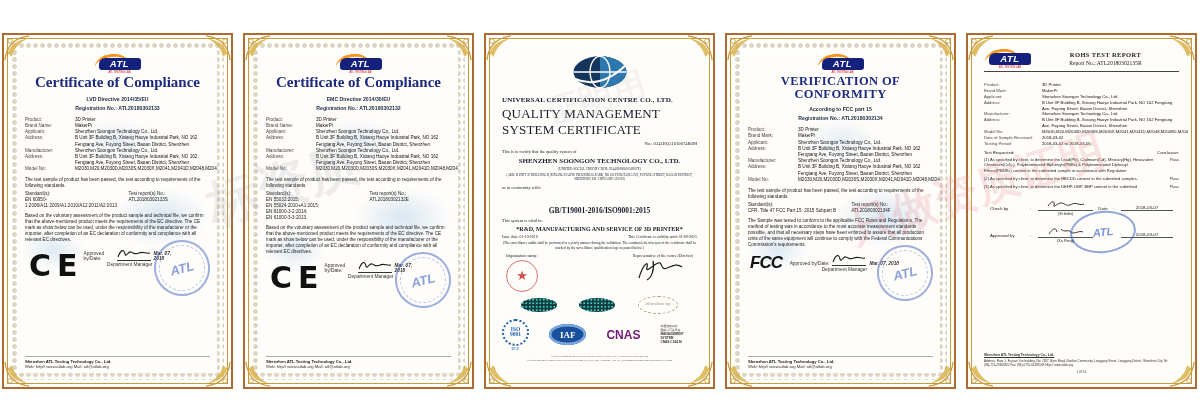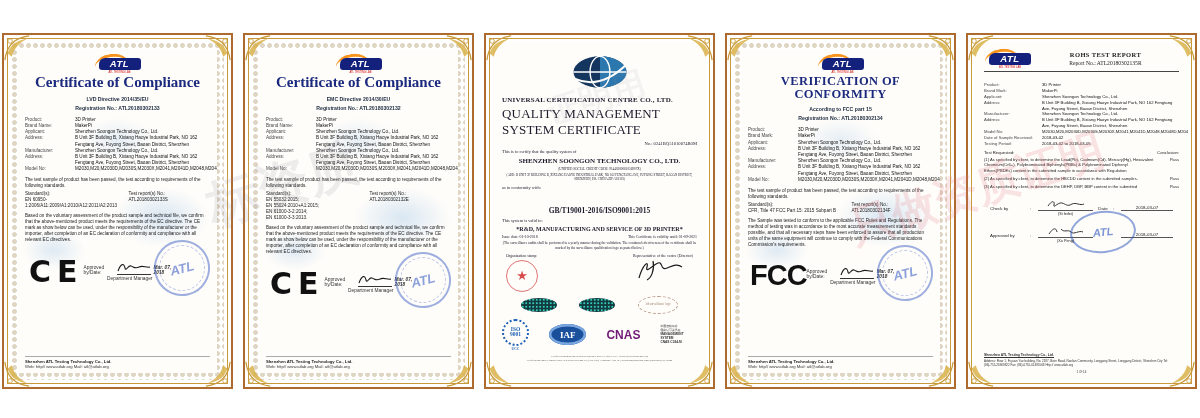--- a/index.html
+++ b/index.html
@@ -44,24 +44,24 @@
   .fields{margin-top:6px;font-size:4.6px;line-height:1.35;color:#111;}
   .frow{display:flex;}
   .flabel{width:50px;flex:none;color:#444;}
   .fvalue{flex:1;}
   .r-fields .flabel{width:58px;}
   .intro{font-size:4.6px;line-height:1.3;margin-top:5px;}
   .stdgrid{display:flex;margin-top:2px;font-size:4.6px;line-height:1.3;}
   .stdleft{width:56%;padding-right:4px;box-sizing:border-box;}
   .stdright{width:44%;}
   .statement{font-size:4.6px;line-height:1.3;margin-top:4px;}
-  .markrow{display:flex;align-items:center;margin-top:5px;position:relative;height:46px;}
+  .markrow{display:flex;margin-top:5px;position:relative;height:46px;}
   .ce-mark{font-size:30px;font-weight:700;letter-spacing:6px;color:#111;margin-left:4px;
            font-family:"DejaVu Sans",sans-serif;}
-  .fcc-mark{font-size:29px;font-weight:800;letter-spacing:-1px;color:#111;margin-left:2px;}
+  .fcc-mark{font-size:17px;font-weight:800;font-style:italic;letter-spacing:-1px;color:#111;margin-left:2px;}
   .sigblock{margin-left:auto;margin-right:34px;font-size:4.8px;color:#333;}
   .sigline{display:flex;align-items:flex-end;gap:3px;}
   .sigpen{border-bottom:1px solid #333;display:flex;align-items:flex-end;}
   .sigdate{font-style:italic;font-weight:700;}
   .sigrole{text-align:center;margin-top:1px;}
   .stamp{position:absolute;right:0;top:-8px;width:52px;height:52px;border:2px solid rgba(62,98,196,.5);
          outline:1px dashed rgba(62,98,196,.35);outline-offset:-6px;border-radius:50%;
          transform:rotate(-14deg);display:flex;align-items:center;justify-content:center;
          color:rgba(62,98,196,.6);font-weight:700;font-size:13px;font-style:italic;}
   .atl-footer{margin-top:auto;border-top:1px solid #aaa;padding-top:2px;font-size:4.2px;color:#333;}

